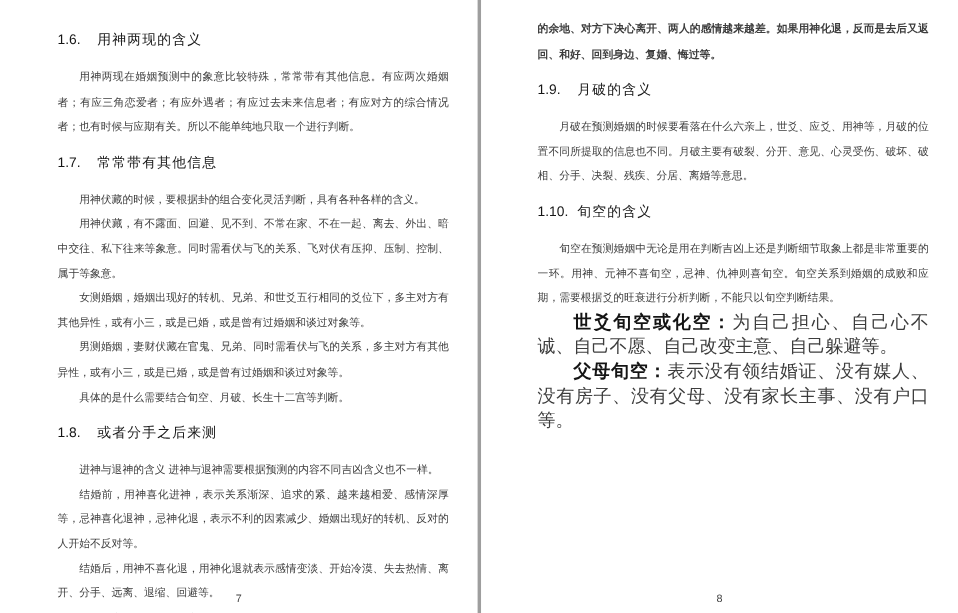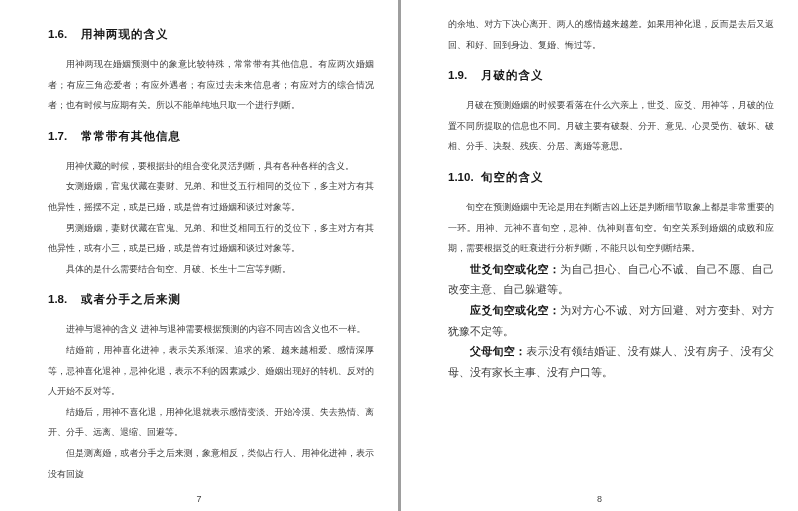--- a/index.html
+++ b/index.html
@@ -18,35 +18,35 @@
   .page-left  { left: 0;    width: 398px; padding: 14px 24px 0 48px; }
   .page-right { left: 401px; width: 397px; padding: 14px 24px 0 47px; }
   .page-divider {
     position: absolute; left: 398px; top: 0;
     width: 3px; height: 511px;
     background: #9e9e9e;
   }
   h2.sec {
     margin: 13px 0 12px;
     font-size: 11.5px; line-height: 15px;
-    font-weight: bold; color: #161616;
+    font-weight: normal; color: #161616;
     letter-spacing: 1px;
   }
   .hnum { display: inline-block; min-width: 33px; letter-spacing: 0; }
   p.body {
     margin: 0;
     font-size: 9px; line-height: 20.6px;
     color: #3d3d3d;
     text-align: justify;
     text-indent: 2em;
   }
-  p.noindent { text-indent: 0; }
+  p.noindent { text-indent: 0; font-weight: bold; }
   p.term {
     margin: 0;
-    font-size: 11px; line-height: 20.6px;
+    font-size: 15px; line-height: 20.6px;
     color: #3d3d3d;
     text-align: justify;
     text-indent: 2em;
   }
   .term .lead { font-weight: bold; color: #141414; }
   .pagenum {
     position: absolute; bottom: 7px; left: 0; right: 0;
     text-align: center;
     font-size: 9px; color: #444444;
   }
@@ -56,22 +56,23 @@
 
 <div class="screen">
 
   <div class="page page-left">
 
     <h2 class="sec"><span class="hnum">1.6.</span><span>用神两现的含义</span></h2>
     <p class="body">用神两现在婚姻预测中的象意比较特殊，常常带有其他信息。有应两次婚姻者；有应三角恋爱者；有应外遇者；有应过去未来信息者；有应对方的综合情况者；也有时候与应期有关。所以不能单纯地只取一个进行判断。</p>
 
     <h2 class="sec"><span class="hnum">1.7.</span><span>常常带有其他信息</span></h2>
     <p class="body">用神伏藏的时候，要根据卦的组合变化灵活判断，具有各种各样的含义。</p>
-    <p class="body">女测婚姻，官鬼伏藏在妻财、兄弟、和世爻五行相同的爻位下，多主对方有其他异性，摇摆不定，或是已婚，或是曾有过婚姻和谈过对象等。</p>
-    <p class="body">男测婚姻，妻财伏藏在官鬼、兄弟、和世爻相同五行的爻位下，多主对方有其他异性，或有小三，或是已婚，或是曾有过婚姻和谈过对象等。</p>
+    <p class="body">用神伏藏，有不露面、回避、见不到、不常在家、不在一起、离去、外出、暗中交往、私下往来等象意。同时需看伏与飞的关系、飞对伏有压抑、压制、控制、属于等象意。</p>
+    <p class="body">女测婚姻，婚姻出现好的转机、兄弟、和世爻五行相同的爻位下，多主对方有其他异性，或有小三，或是已婚，或是曾有过婚姻和谈过对象等。</p>
+    <p class="body">男测婚姻，妻财伏藏在官鬼、兄弟、同时需看伏与飞的关系，多主对方有其他异性，或有小三，或是已婚，或是曾有过婚姻和谈过对象等。</p>
     <p class="body">具体的是什么需要结合旬空、月破、长生十二宫等判断。</p>
 
     <h2 class="sec"><span class="hnum">1.8.</span><span>或者分手之后来测</span></h2>
     <p class="body">进神与退神的含义 进神与退神需要根据预测的内容不同吉凶含义也不一样。</p>
     <p class="body">结婚前，用神喜化进神，表示关系渐深、追求的紧、越来越相爱、感情深厚等，忌神喜化退神，忌神化退，表示不利的因素减少、婚姻出现好的转机、反对的人开始不反对等。</p>
     <p class="body">结婚后，用神不喜化退，用神化退就表示感情变淡、开始冷漠、失去热情、离开、分手、远离、退缩、回避等。</p>
     <p class="body">但是测离婚，或者分手之后来测，象意相反，类似占行人、用神化进神，表示没有回旋</p>
 
     <div class="pagenum">7</div>
   </div>
@@ -82,19 +83,18 @@
 
     <p class="body noindent">的余地、对方下决心离开、两人的感情越来越差。如果用神化退，反而是去后又返回、和好、回到身边、复婚、悔过等。</p>
 
     <h2 class="sec"><span class="hnum">1.9.</span><span>月破的含义</span></h2>
     <p class="body">月破在预测婚姻的时候要看落在什么六亲上，世爻、应爻、用神等，月破的位置不同所提取的信息也不同。月破主要有破裂、分开、意见、心灵受伤、破坏、破相、分手、决裂、残疾、分居、离婚等意思。</p>
 
     <h2 class="sec"><span class="hnum">1.10.</span><span>旬空的含义</span></h2>
     <p class="body">旬空在预测婚姻中无论是用在判断吉凶上还是判断细节取象上都是非常重要的一环。用神、元神不喜旬空，忌神、仇神则喜旬空。旬空关系到婚姻的成败和应期，需要根据爻的旺衰进行分析判断，不能只以旬空判断结果。</p>
 
     <p class="term"><span class="lead">世爻旬空或化空：</span><span>为自己担心、自己心不诚、自己不愿、自己改变主意、自己躲避等。</span></p>
-    <p class="term"><span class="lead">应爻旬空或化空：</span><span>为对方心不诚、对方回避、对方变卦、对方犹豫不定等。</span></p>
     <p class="term"><span class="lead">父母旬空：</span><span>表示没有领结婚证、没有媒人、没有房子、没有父母、没有家长主事、没有户口等。</span></p>
 
     <div class="pagenum">8</div>
   </div>
 
 </div>
 
 </body></html>

